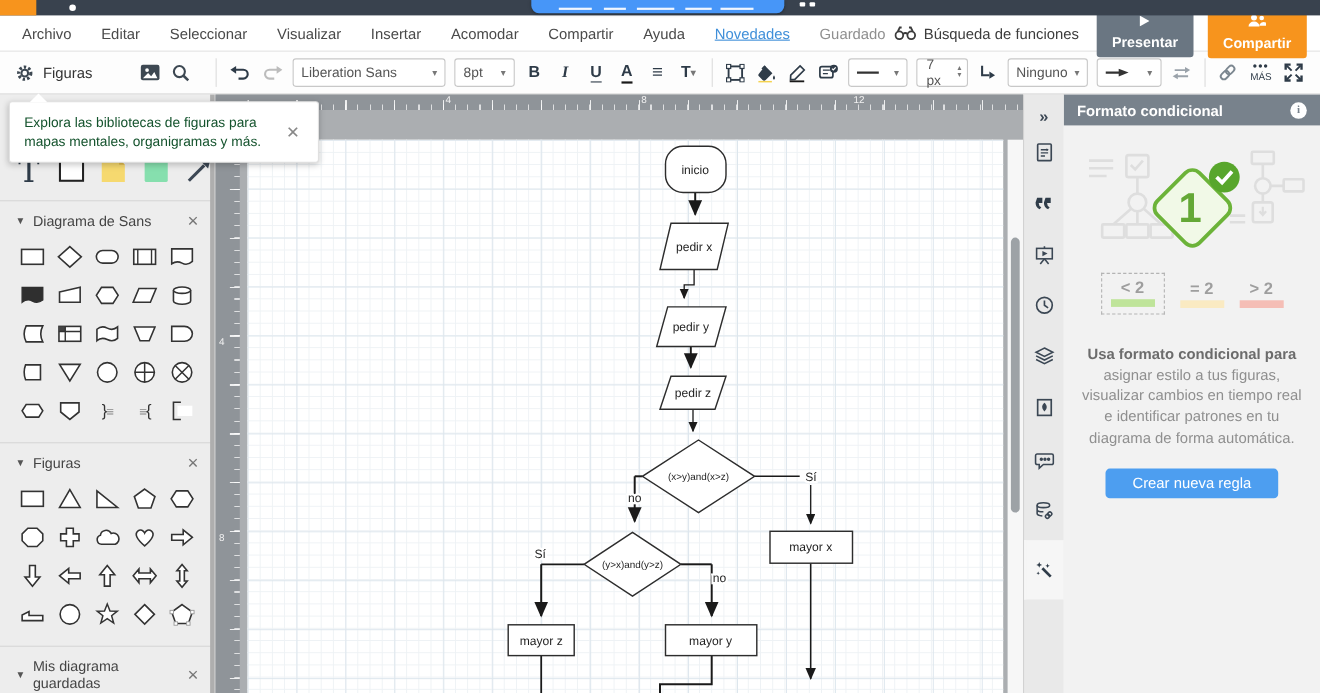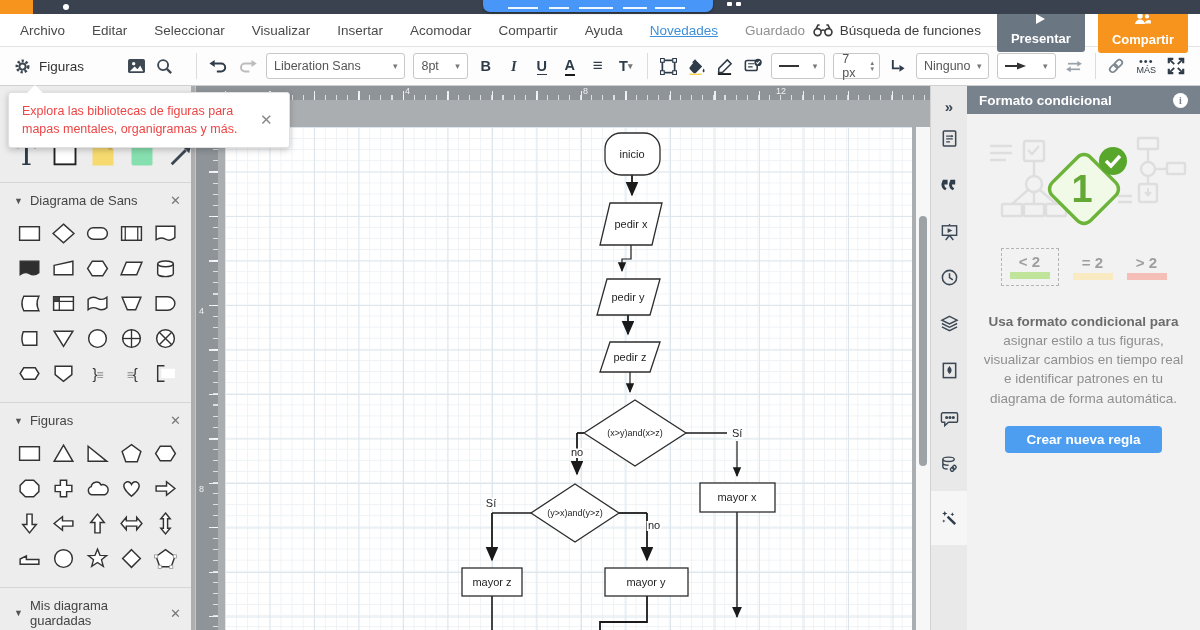--- a/index.html
+++ b/index.html
@@ -114,30 +114,30 @@
            font-weight:bold; display:flex; align-items:center; justify-content:center;
            font-family:"Liberation Serif", serif; cursor:pointer; }
   .illus { margin:18px auto 0 auto; }
   .chips { display:flex; align-items:flex-start; justify-content:center; gap:14px; margin-top:4px; }
   .chip { display:flex; flex-direction:column; align-items:center; gap:2px; font-size:15px; font-weight:bold; color:#9e9e9e; }
   .chip .bar { width:40px; height:7px; }
   .chip.dashed { border:1.5px dashed #b4b4b4; padding:4px 8px 6px 8px; margin-top:-6px; }
   .pdesc { margin:26px 14px 0 14px; text-align:center; font-size:13.5px; line-height:1.42; color:#8f8f8f; }
   .pdesc .b { color:#6c6c6c; font-weight:bold; }
   .cta { margin:18px auto 0 auto; width:157px; height:27px; background:#4d9ef0; border-radius:4px;
-         color:#fff; font-size:13.5px; font-weight:bold; display:flex; align-items:center;
+         color:#fff; font-size:13.5px; font-weight:normal; display:flex; align-items:center;
          justify-content:center; cursor:pointer; }
 
   
   .tooltip { position:absolute; left:8px; top:92px; width:282px; background:#fff; border:1px solid #e0e0e0;
              border-radius:3px; box-shadow:0 2px 6px rgba(0,0,0,.22); padding:9px 10px 9px 13px;
              display:flex; gap:8px; z-index:40; }
   .tooltip:before { content:""; position:absolute; top:-8px; left:18px; border:8px solid transparent;
                     border-bottom-color:#fff; border-top:none; }
-  .tooltip .txt { font-size:12.5px; line-height:1.45; color:#ef4444; width:230px; }
+  .tooltip .txt { font-size:12.5px; line-height:1.45; color:#14532d; width:230px; }
   .tooltip .x { color:#888; font-size:15px; cursor:pointer; align-self:center; }
 
   .icon { display:inline-flex; }
 </style>
 </head>
 <body>
 
 <svg width="0" height="0" style="position:absolute">
   <defs>
     <g id="strokestyle"></g>

